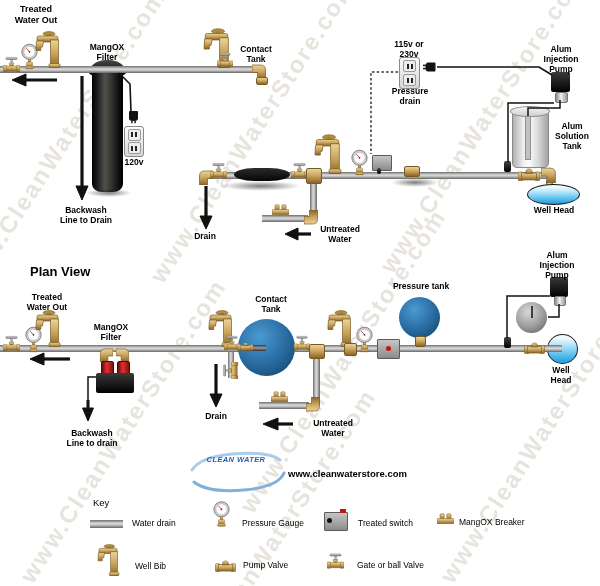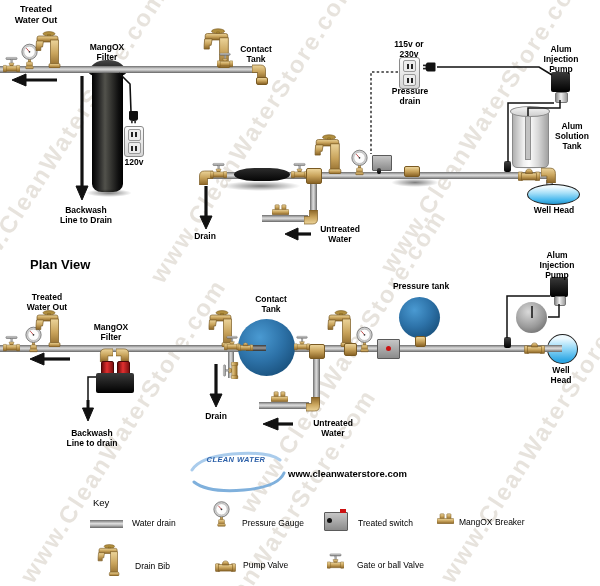--- a/index.html
+++ b/index.html
@@ -266,21 +266,21 @@
 230v</div>
   <div class="lbl" style="left:410px;top:86px">Pressure
 drain</div>
   <div class="lbl" style="left:561px;top:44px">Alum Injection
 Pump</div>
   <div class="lbl" style="left:572px;top:121px">Alum
 Solution
 Tank</div>
   <div class="lbl" style="left:554px;top:205px">Well Head</div>
 
-  <div class="ptitle" style="left:30px;top:257px">Plan View</div>
+  <div class="ptitle" style="left:30px;top:264px">Plan View</div>
 
   <div class="pipe-h" style="left:0;top:345px;width:560px"></div>
   <div class="pipe-v" style="left:228px;top:352px;width:6px;height:26px"></div>
   <div class="pipe-v" style="left:313px;top:355px;height:50px"></div>
   <div class="pipe-h" style="left:259px;top:402px;width:50px"></div>
 
   <div class="circle-blue" style="left:238px;top:319px;width:57px;height:57px"></div>
   <div class="circle-blue" style="left:399px;top:297px;width:41px;height:41px"></div>
   <div class="coupling" style="left:415px;top:336px;width:9px;height:9px"></div>
   <div class="circle-gray" style="left:516px;top:302px;width:31px;height:31px"></div>
@@ -446,21 +446,21 @@
   <div class="klbl" style="left:358px;top:518px">Treated switch</div>
 
   <svg class="icon" style="left:437px;top:513px;width:17px;height:11px">
       <use href="#sym-vacuum-breaker"></use>
     </svg>
   <div class="klbl" style="left:459px;top:517px">MangOX Breaker</div>
 
   <svg class="icon" style="left:96px;top:544px;width:25px;height:32px">
       <use href="#sym-hose-bib"></use>
     </svg>
-  <div class="klbl" style="left:135px;top:561px">Drain Bib</div>
+  <div class="klbl" style="left:135px;top:561px">Well Bib</div>
 
   <svg class="icon" style="left:215px;top:560px;width:21px;height:12px">
       <use href="#sym-check-valve"></use>
     </svg>
   <div class="klbl" style="left:243px;top:560px">Pump Valve</div>
 
   <svg class="icon" style="left:327px;top:550px;width:17px;height:22px">
       <use href="#sym-gate-valve"></use>
     </svg>
   <div class="klbl" style="left:357px;top:560px">Gate or ball Valve</div>

